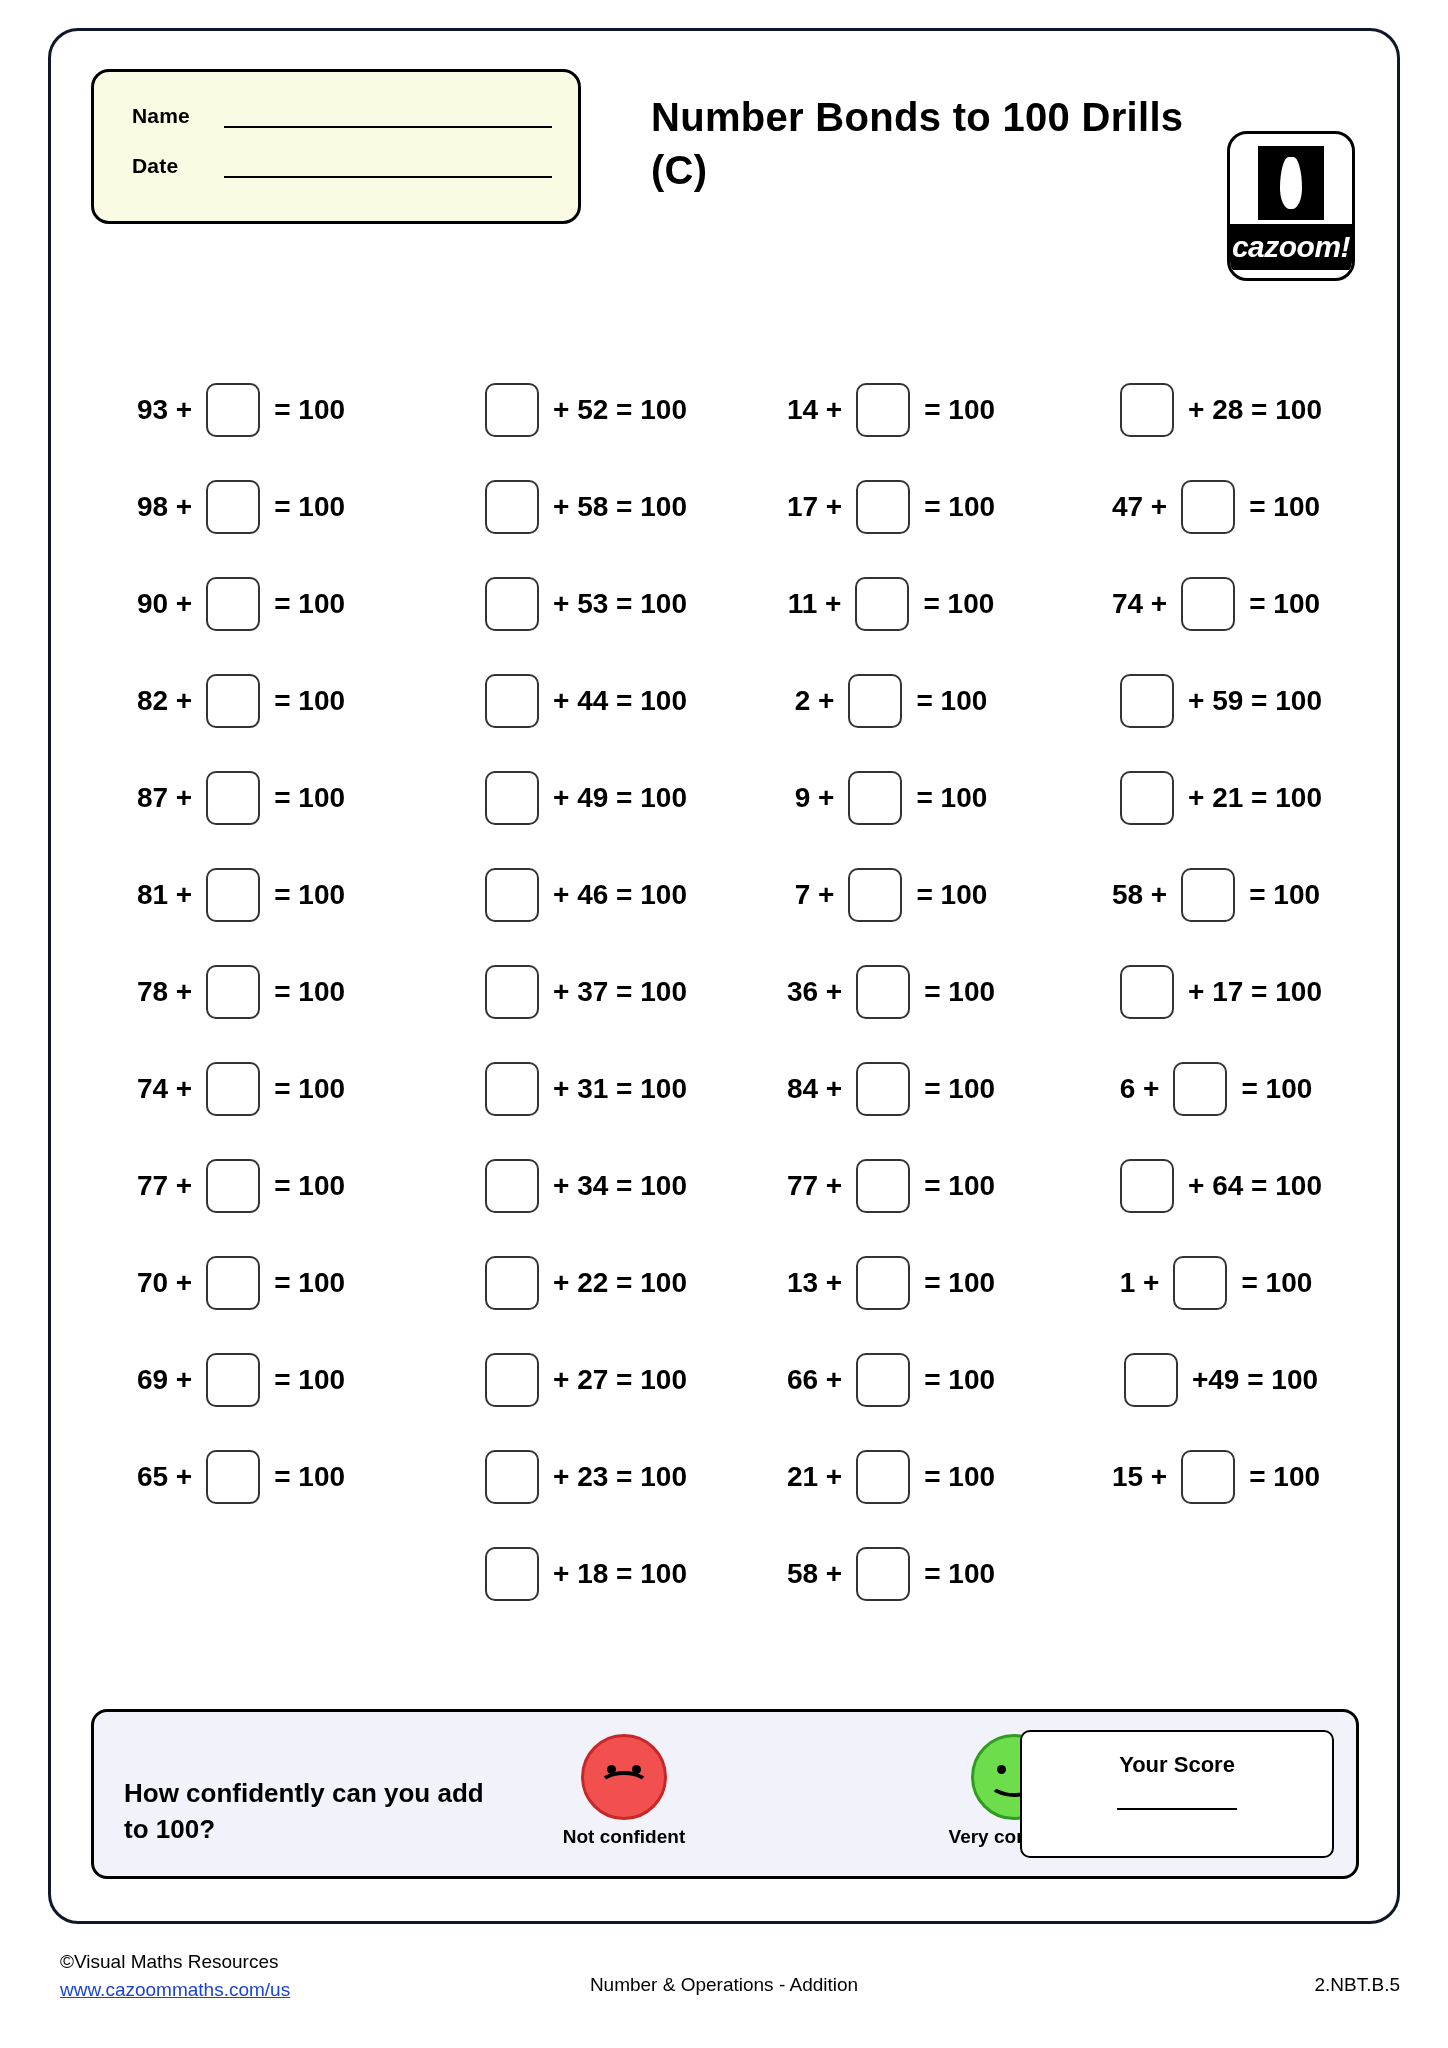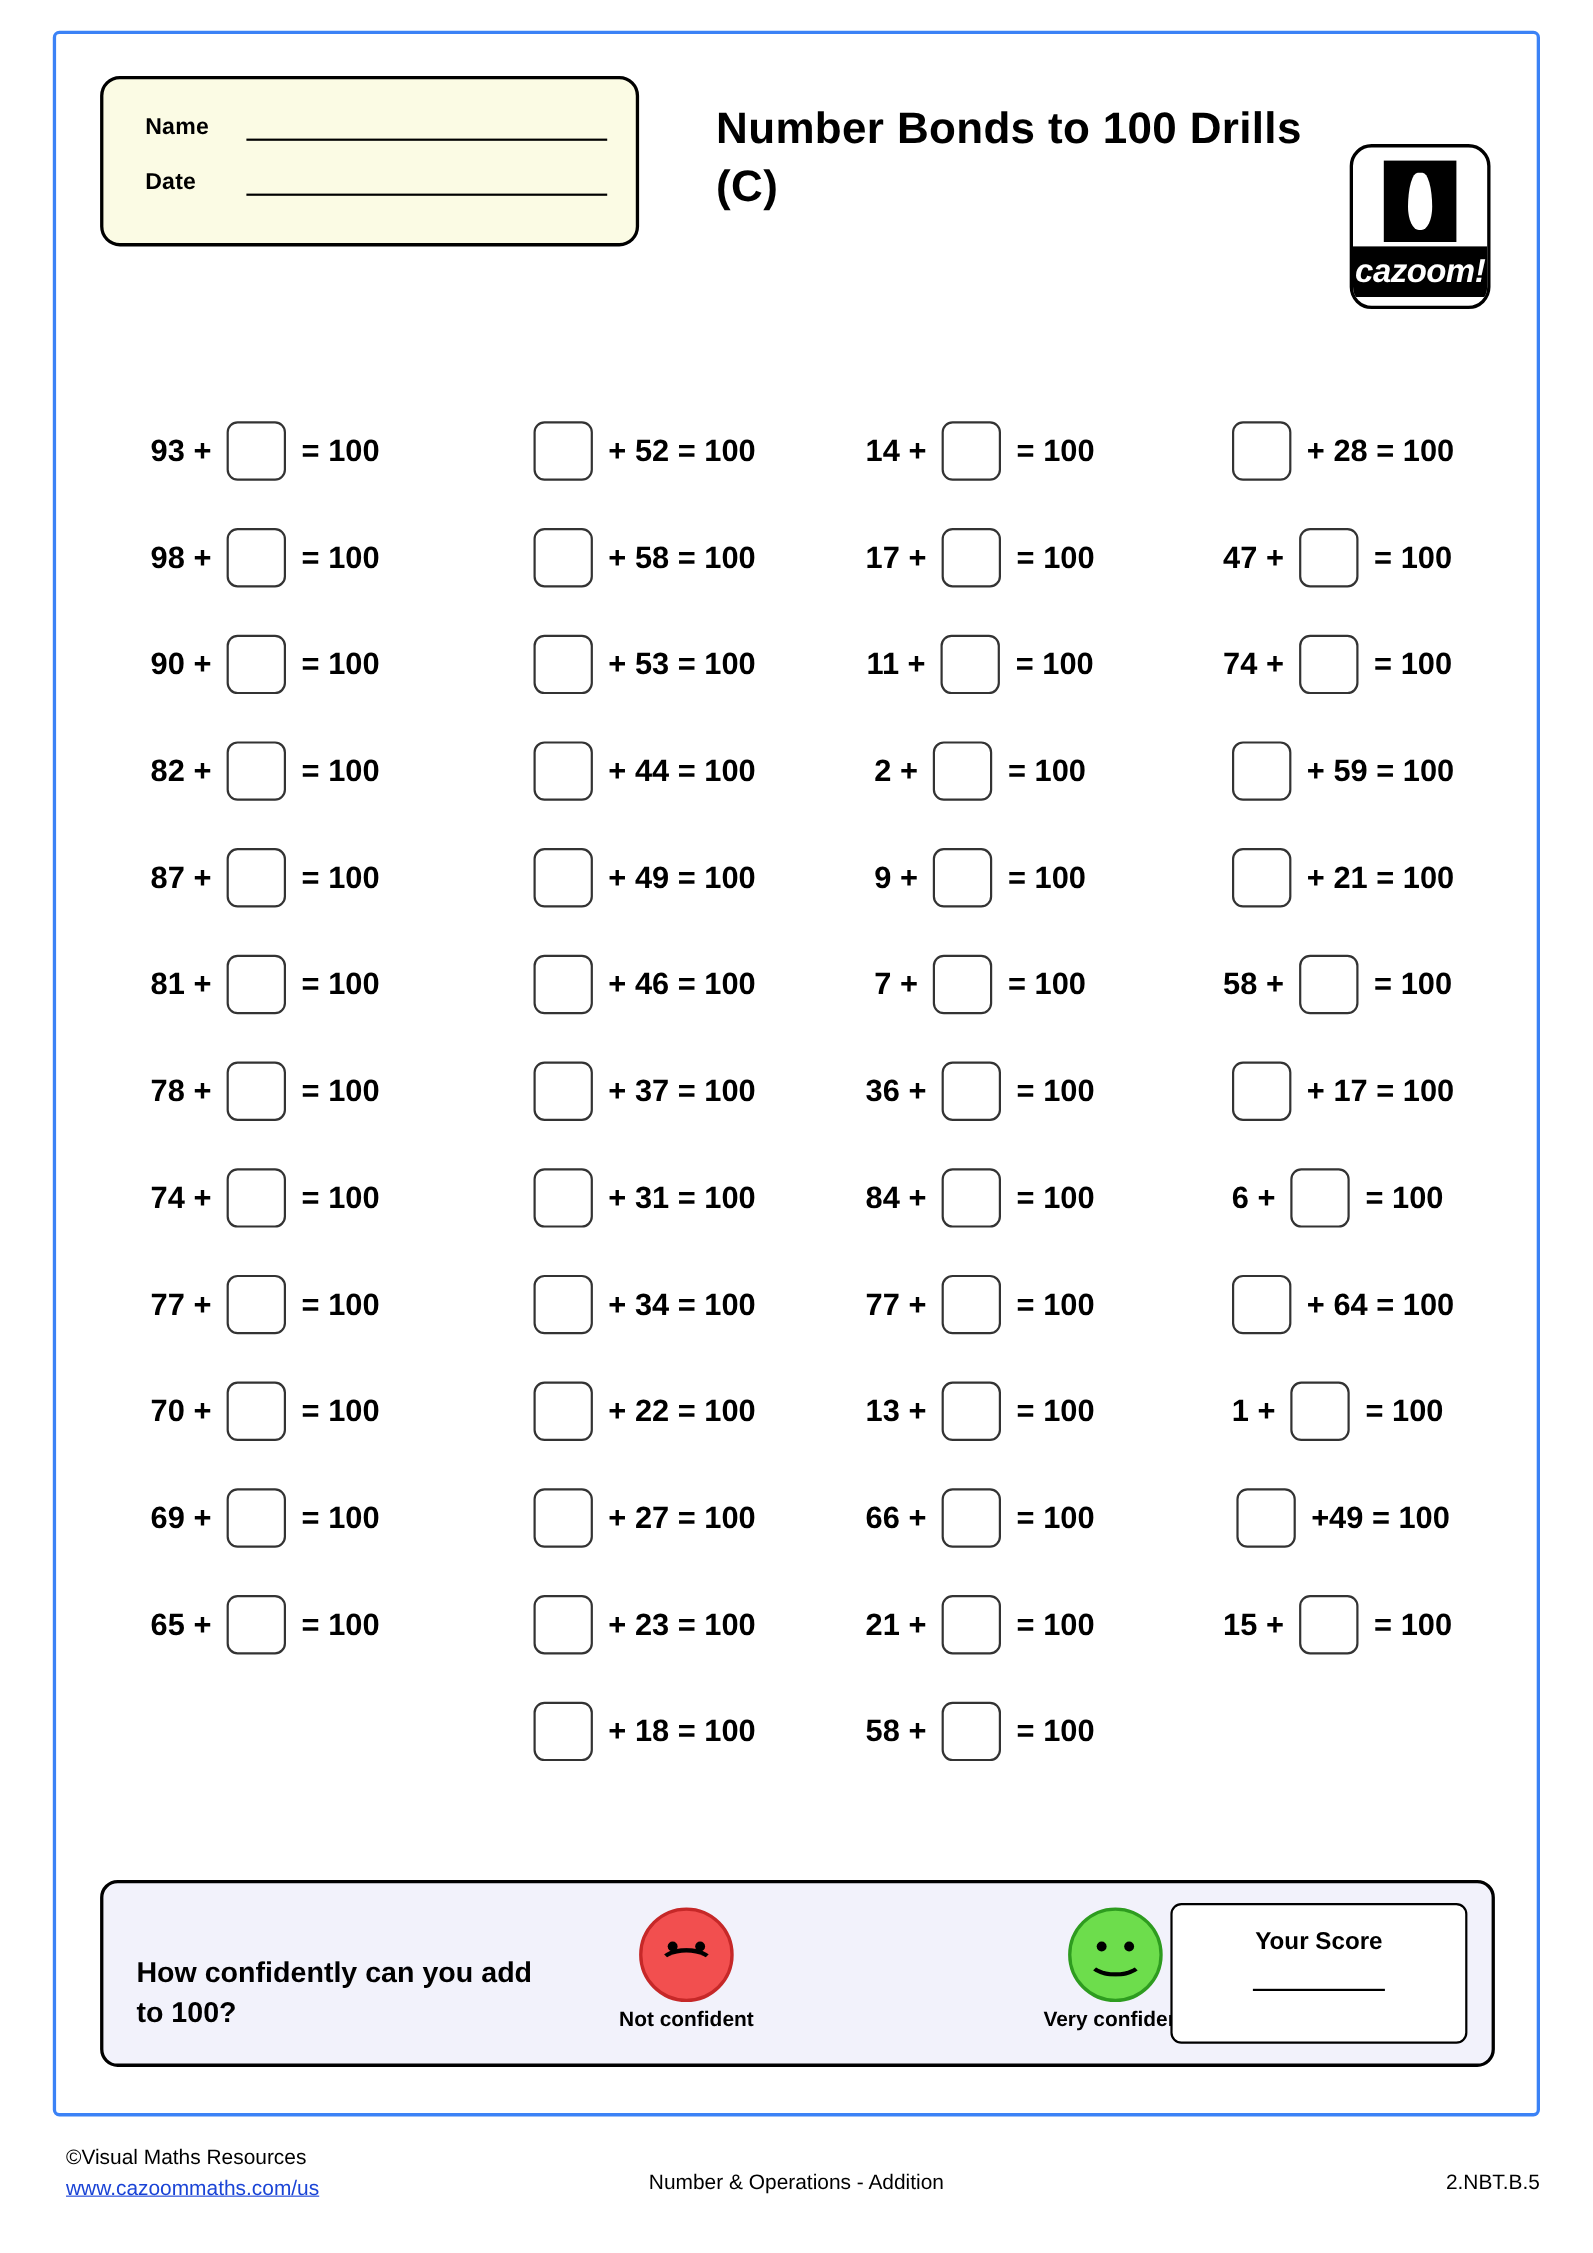--- a/index.html
+++ b/index.html
@@ -14,22 +14,22 @@
     color: #000;
     position: relative;
     overflow: hidden;
   }
   .sheet {
     position: absolute;
     left: 48px;
     top: 28px;
     width: 1352px;
     height: 1896px;
-    border: 3px solid #3b82f6;
-    border-radius: 6px;
+    border: 3px solid #0f172a;
+    border-radius: 30px;
     box-sizing: border-box;
     background: #fff;
   }
   
   .name-box {
     position: absolute;
     left: 40px;
     top: 38px;
     width: 490px;
     height: 155px;
@@ -236,21 +236,21 @@
     bottom: 20px;
   }
   .face-label {
     font-size: 19px;
     font-weight: bold;
   }
   .score-box {
     position: absolute;
     right: 22px;
     top: 18px;
-    width: 270px;
+    width: 314px;
     height: 128px;
     border: 2.5px solid #000;
     border-radius: 10px;
     background: #fff;
     box-sizing: border-box;
   }
   .score-title {
     text-align: center;
     font-size: 22px;
     font-weight: bold;

